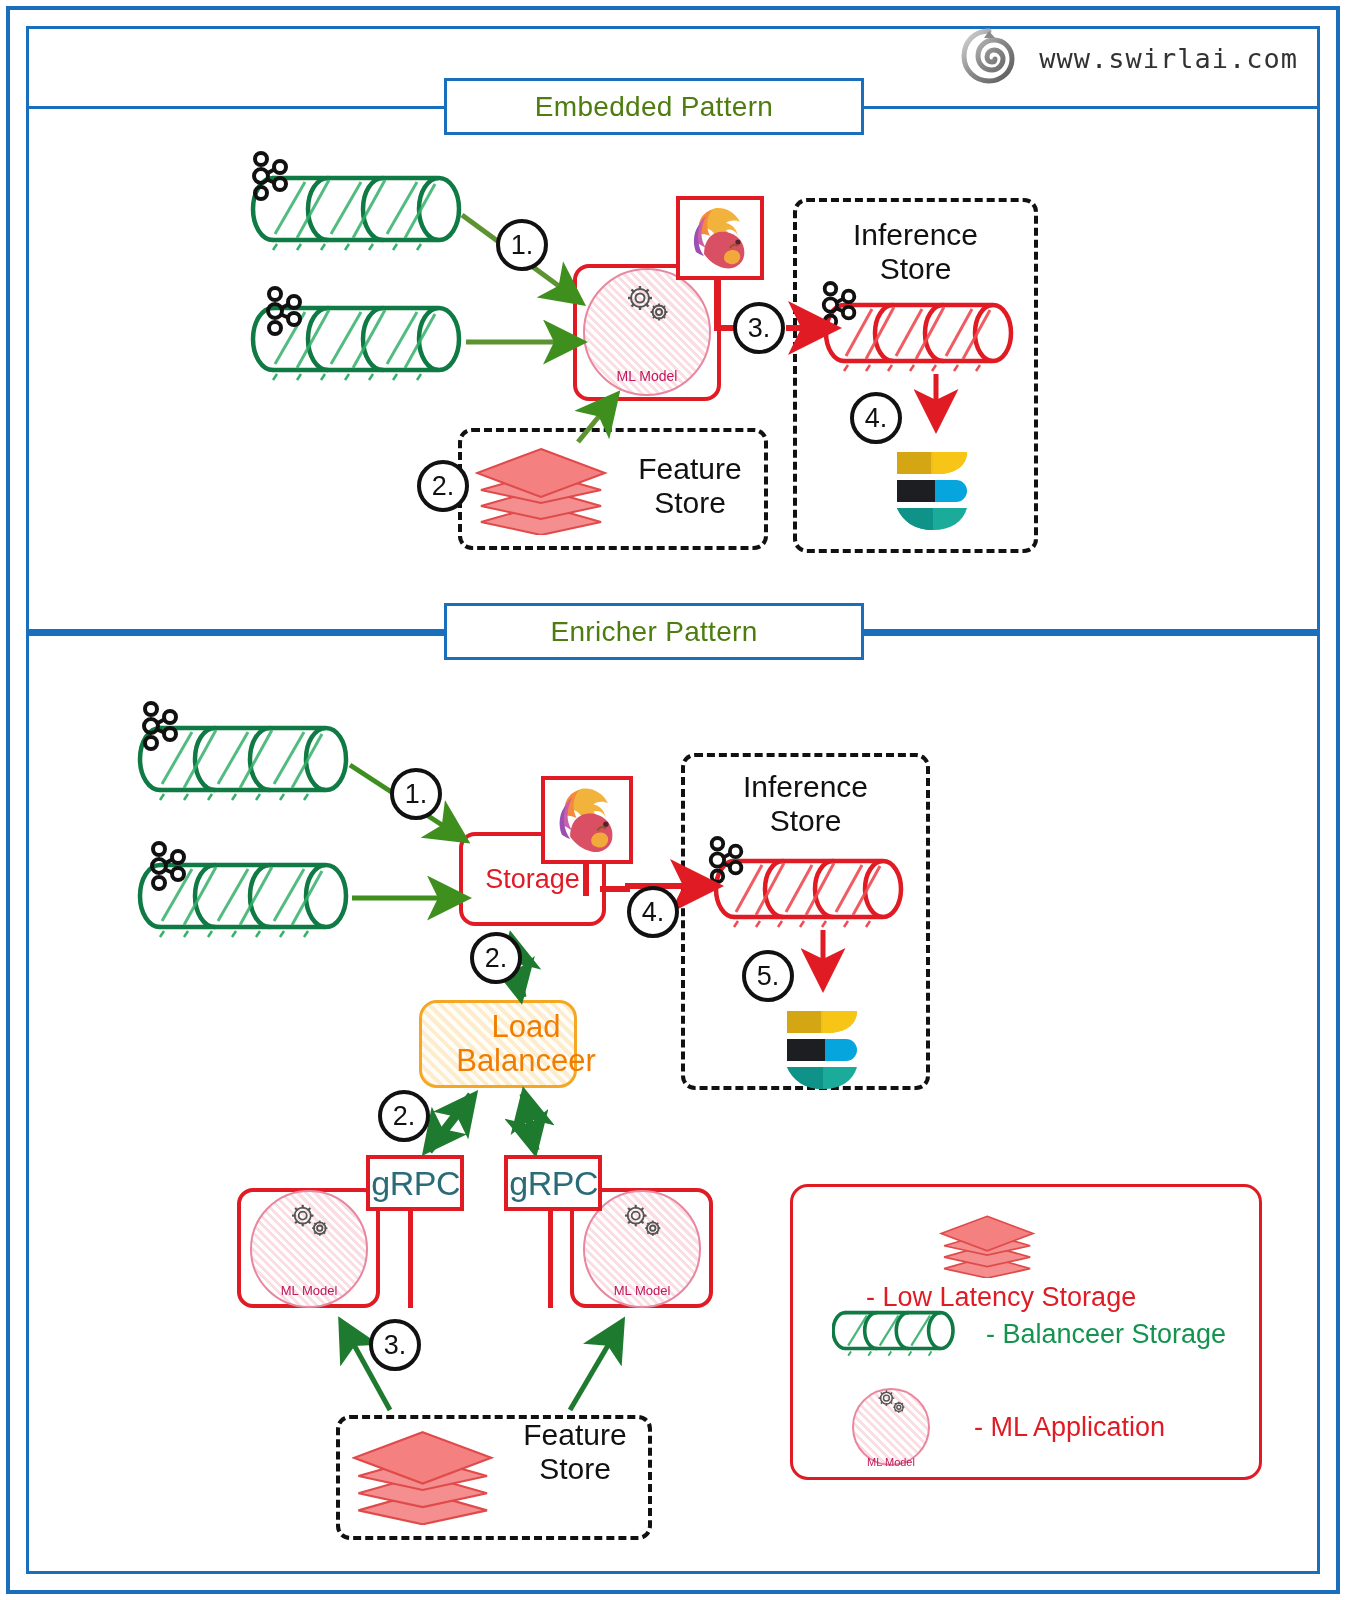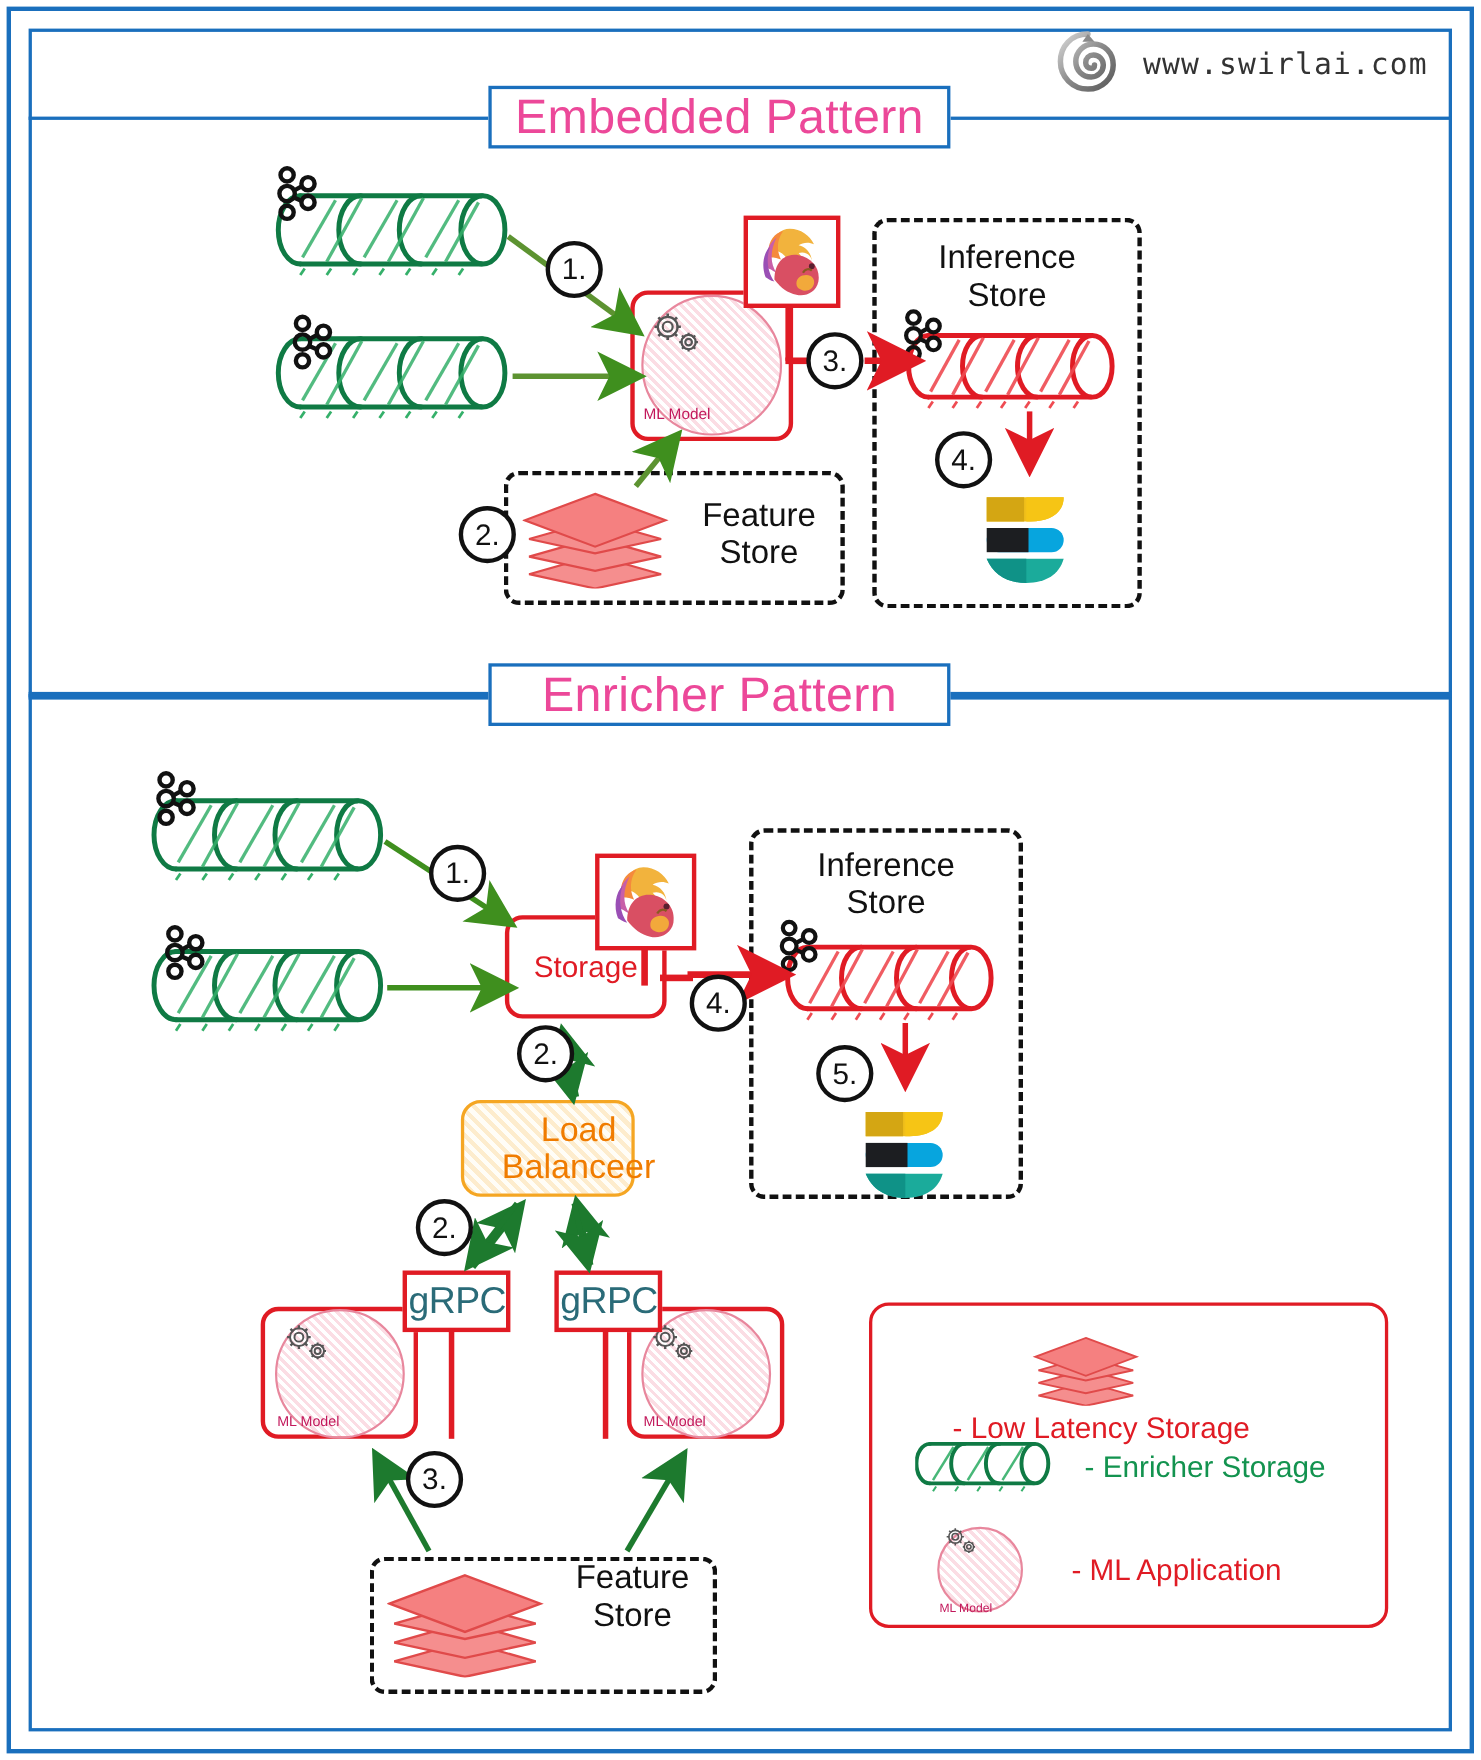--- a/index.html
+++ b/index.html
@@ -9,21 +9,21 @@
   
   .outer-frame{position:absolute;left:6px;top:6px;width:1334px;height:1588px;
     border:4px solid #1a6fbd;box-sizing:border-box;}
   .inner-frame{position:absolute;left:26px;top:26px;width:1294px;height:1548px;
     border:3px solid #1a6fbd;box-sizing:border-box;}
   .panel-divider{position:absolute;left:26px;top:629px;width:1294px;height:7px;background:#1a6fbd;}
 
   
   .title-chip{position:absolute;border:3px solid #1a6fbd;background:#fff;box-sizing:border-box;
     display:flex;align-items:center;justify-content:center;}
-  .title-chip span{color:#ec4899;font-size:44px;letter-spacing:.3px;white-space:nowrap;}
+  .title-chip span{color:#4d7c0f;font-size:28px;letter-spacing:.3px;white-space:nowrap;}
   .chip-stub{position:absolute;height:3px;background:#1a6fbd;}
 
   
   .wm{position:absolute;right:48px;top:28px;display:flex;align-items:center;gap:22px;}
   .wm-text{font-family:"DejaVu Sans Mono","Liberation Mono",monospace;font-size:27px;color:#333;letter-spacing:1px;}
 
   
   .cyl{position:absolute;}
   .cyl svg{display:block;overflow:visible;}
 
@@ -40,21 +40,21 @@
   
   .step{position:absolute;width:52px;height:52px;border-radius:50%;border:4px solid #111;background:#fff;
     display:flex;align-items:center;justify-content:center;font-size:27px;color:#111;box-sizing:border-box;z-index:6;}
 
   
   .arrows{position:absolute;left:0;top:0;width:1346px;height:1600px;pointer-events:none;}
 
   
   .mlm{position:absolute;border-radius:50%;border:2px solid #e8879d;
     background:repeating-linear-gradient(45deg,#fff 0 3px,#fbdde4 3px 6px);
-    display:flex;flex-direction:column;justify-content:center;box-sizing:border-box;gap:32px;}
+    display:flex;flex-direction:column;align-items:center;justify-content:center;box-sizing:border-box;gap:32px;}
   .mlm .cap{color:#c2185b;}
 
   
   .stack{position:absolute;}
 
   
   .lb{position:absolute;border:3px solid #f5a623;border-radius:18px;box-sizing:border-box;
     background:repeating-linear-gradient(45deg,#fffdf7 0 4px,#fdeccd 4px 8px);
     display:flex;align-items:center;justify-content:center;}
   .lb span{color:#f07c00;font-size:31px;line-height:1.1;text-align:center;margin-left:28px;}
@@ -650,21 +650,21 @@
         </g>
         <g stroke="#35b06a" stroke-width="2.6">
           <path d="M26 66 L22 72"></path>
             <path d="M54 66 L50 72"></path>
             <path d="M82 66 L78 72"></path>
             <path d="M110 66 L106 72"></path>
             <path d="M138 66 L134 72"></path>
         </g>
       </svg>
     </span>
-    <span class="ltxt green" style="margin-left:24px;">- Enricher Storage</span>
+    <span class="ltxt green" style="margin-left:24px;">- Balanceer Storage</span>
   </div>
 
   <div class="legend-row" style="left:852px;top:1388px;">
     <span class="mlm" style="position:relative;width:78px;height:78px;">
       <span>
         <svg width="38" height="30" viewBox="0 0 58 46">
           <g fill="none" stroke="#555" stroke-width="2.2">
             <circle cx="22" cy="17" r="9"></circle>
               <circle cx="22" cy="17" r="4.5"></circle>
             <g>

